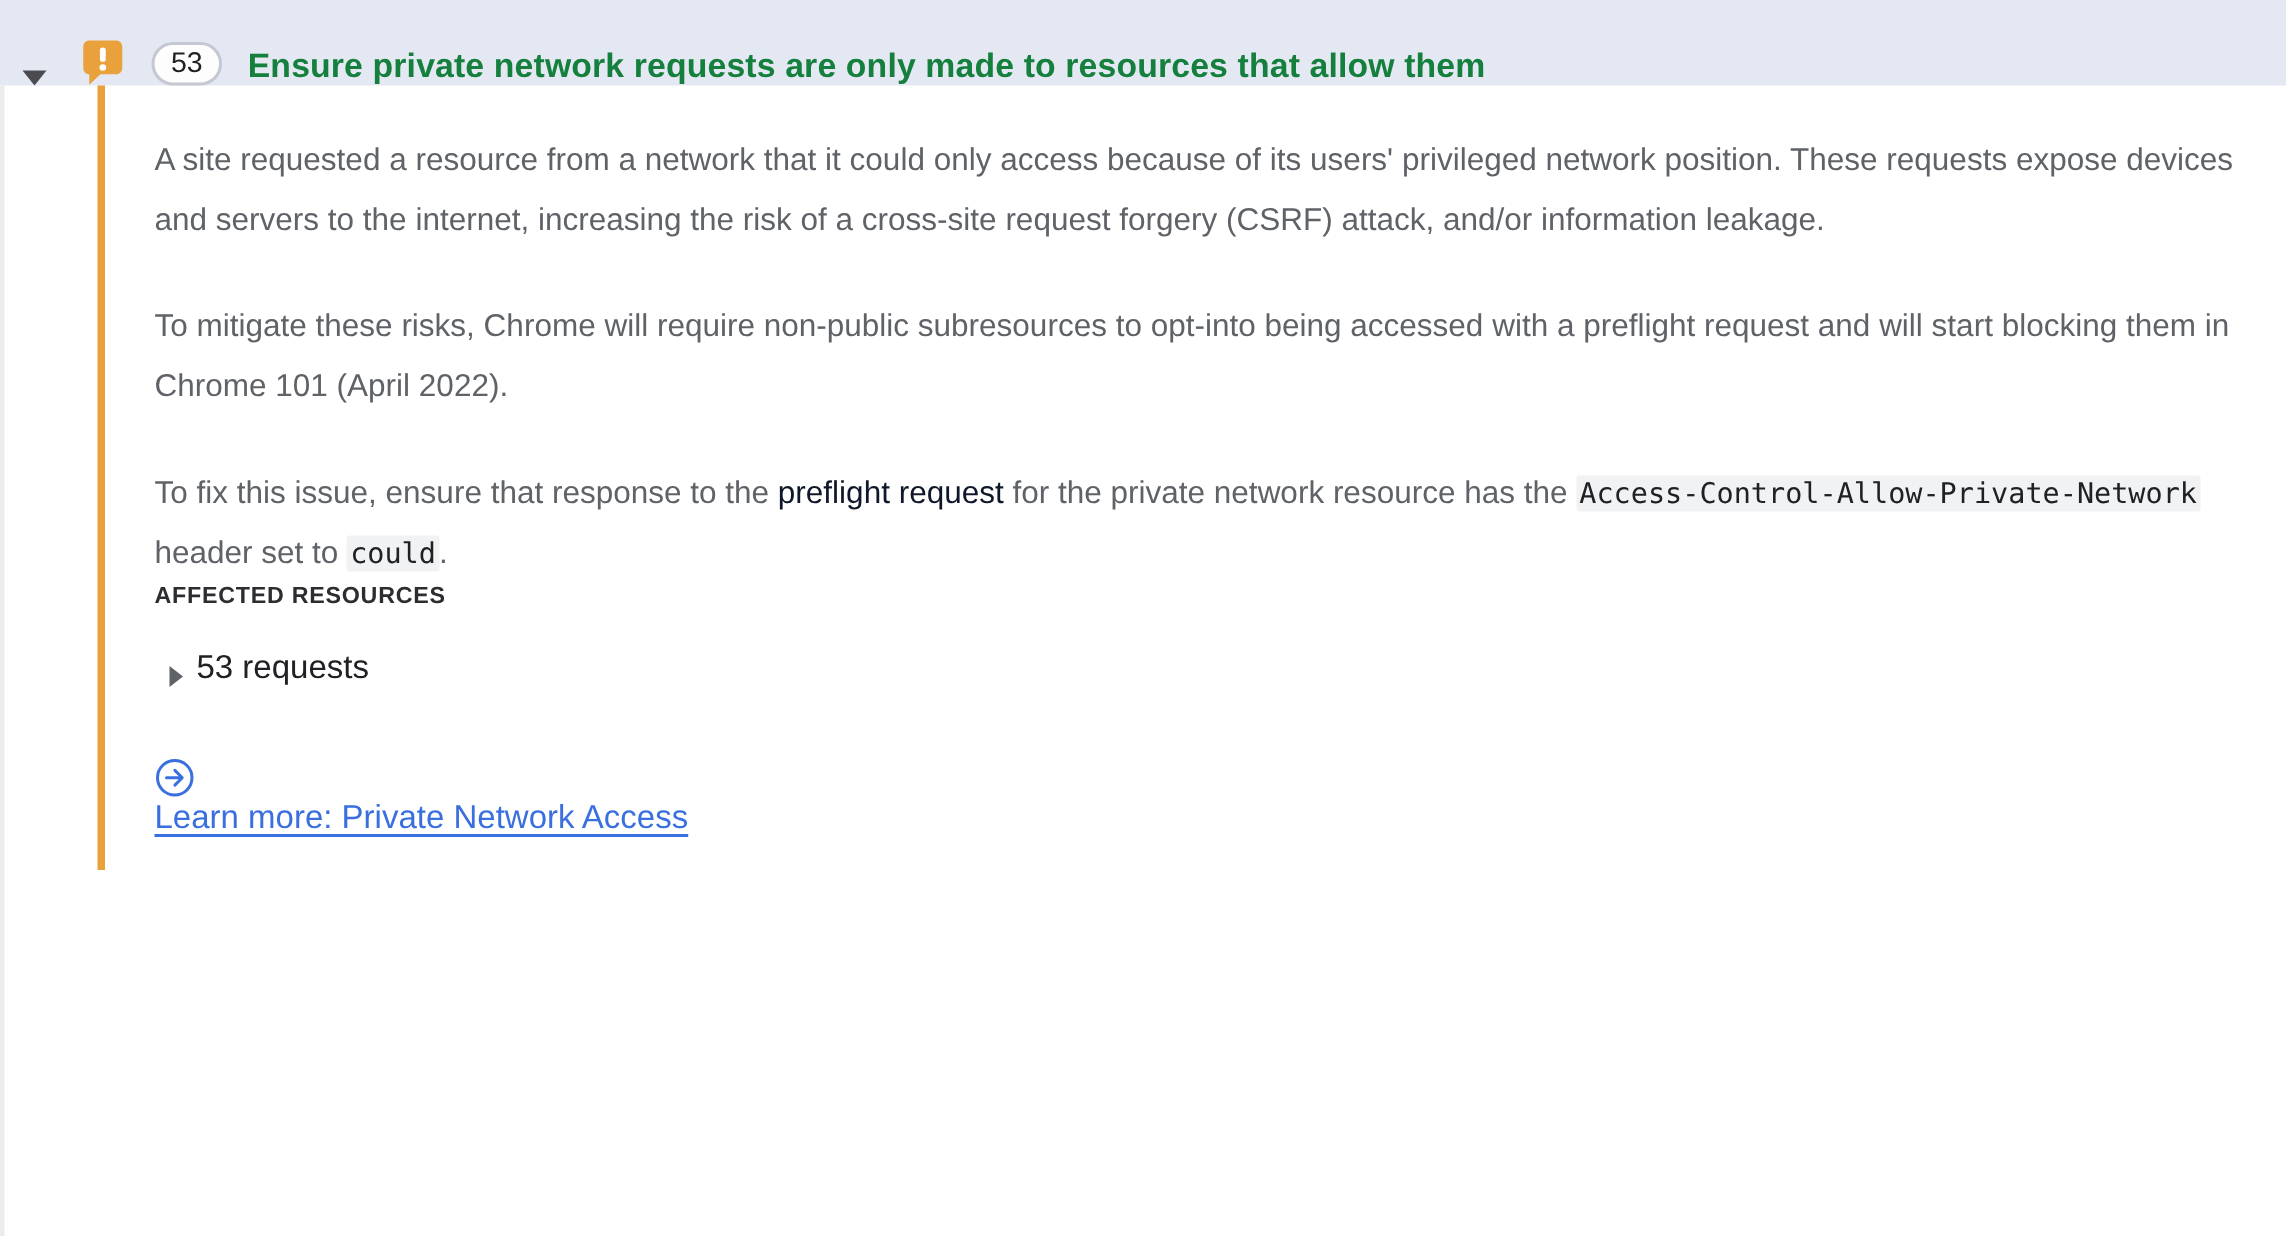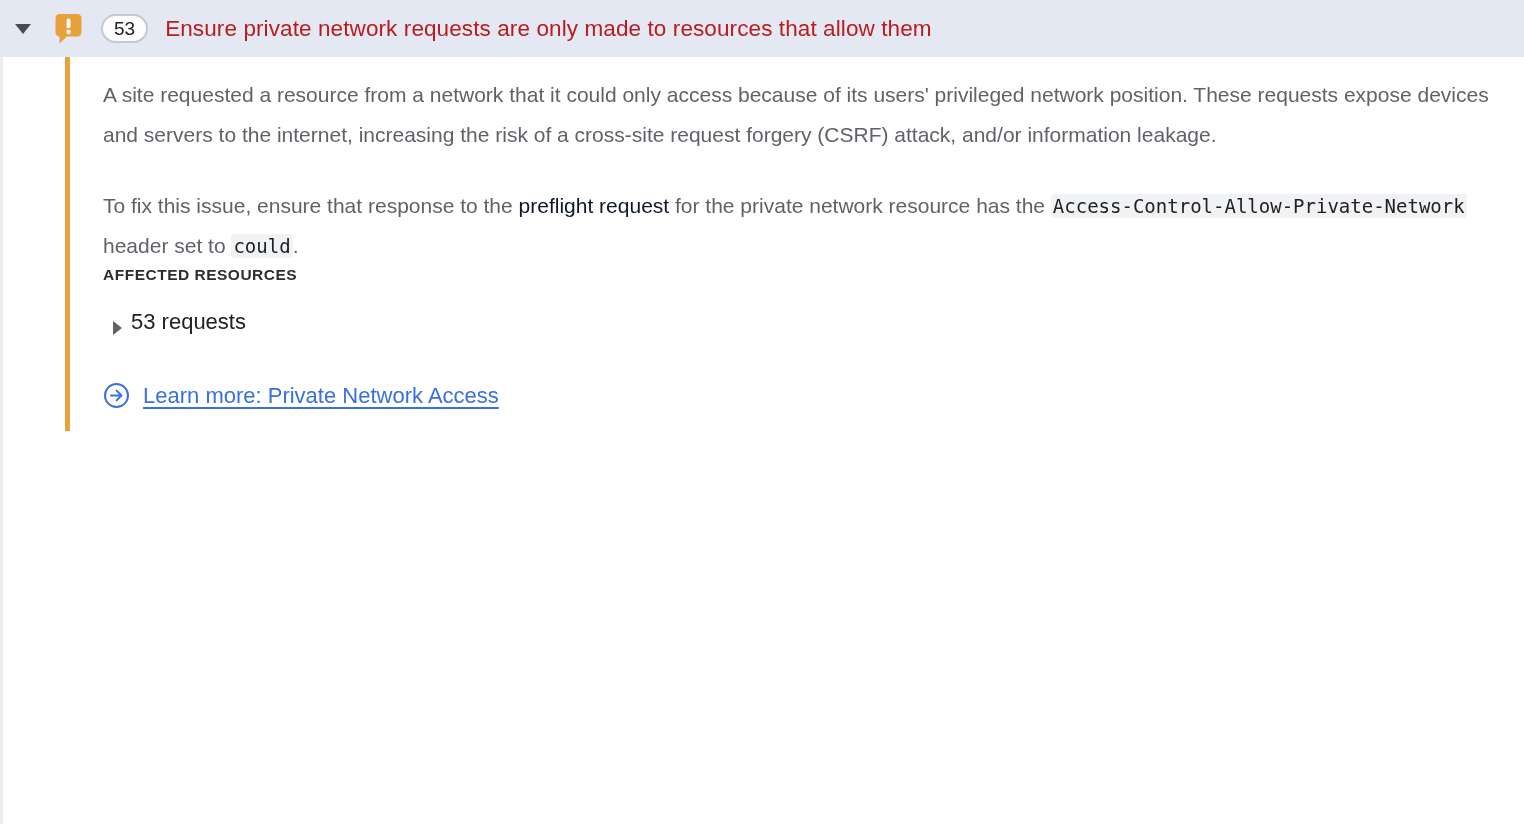--- a/index.html
+++ b/index.html
@@ -8,21 +8,21 @@
     width: 1524px; height: 824px;
     background: #ffffff;
     font-family: "Liberation Sans", "DejaVu Sans", sans-serif;
     position: relative;
     overflow: hidden;
   }
 
   
   .issue-header {
     display: flex;
-    align-items: center;
+    align-items: flex-end;
     height: 57px;
     background: #e4e8f2;
     padding-left: 15px;
     cursor: pointer;
   }
   .tri-down {
     width: 0; height: 0;
     border-left: 8px solid transparent;
     border-right: 8px solid transparent;
     border-top: 10px solid #494b50;
@@ -40,22 +40,22 @@
     display: inline-flex;
     align-items: center;
     justify-content: center;
     font-size: 19px;
     color: #202124;
     padding: 0 11px;
     margin-right: 17px;
   }
   .issue-title {
     font-size: 22.5px;
-    font-weight: 400;
-    color: #b91c1c;
+    font-weight: 700;
+    color: #15803d;
     margin: 0;
     letter-spacing: 0.1px;
     white-space: nowrap;
   }
 
   
   .left-edge-strip {
     position: absolute;
     left: 0; top: 57px; bottom: 0;
     width: 3px;
@@ -66,21 +66,21 @@
   .issue-body {
     margin-left: 65px;
     border-left: 5px solid #e9a13b;
     padding: 14px 12px 22px 33px;
     max-width: 1459px;
   }
   .issue-body p {
     font-size: 21px;
     line-height: 40px;
     color: #5f6368;
-    margin: 4px 0 31px 0;
+    margin: 16px 0 31px 0;
   }
   .issue-body p:last-child { margin-bottom: 0; }
   .issue-body code {
     font-family: "DejaVu Sans Mono", "Liberation Mono", monospace;
     font-size: 19px;
     color: #202124;
     background: #f1f2f3;
     padding: 1px 2px;
     border-radius: 2px;
     text-align: right;
@@ -112,23 +112,24 @@
     margin: 0 9px 0 10px;
     flex: 0 0 auto;
   }
   .requests-label {
     font-size: 22px;
     color: #202124;
   }
 
   .learn-more-row {
     display: flex;
-    align-items: flex-end;
+    align-items: flex-start;
     margin-top: 47px;
     width: fit-content;
+    flex-direction: column;
   }
   .lm-icon { display: inline-flex; margin-right: 13px; cursor: pointer; }
   a.learn-more-link {
     font-size: 22px;
     color: #3a6fe0;
     text-decoration: underline;
     text-underline-offset: 4px;
     cursor: pointer;
   }
 </style>
@@ -149,20 +150,21 @@
     <span class="count-badge">53</span>
     <h1 class="issue-title">Ensure private network requests are only made to resources that allow them</h1>
   </div>
 
   <div class="left-edge-strip"></div>
 
   <div class="issue-body">
 
     <div>
         <p>A site requested a resource from a network that it could only access because of its users' privileged network position. These requests expose devices and servers to the internet, increasing the risk of a cross-site request forgery (CSRF) attack, and/or information leakage.</p>
+        <p>To mitigate these risks, Chrome will require non-public subresources to opt-into being accessed with a preflight request and will start blocking them in Chrome 101 (April 2022).</p>
         <p>To fix this issue, ensure that response to the <a class="inline-link" href="#">preflight request</a> for the private network resource has the <code>Access-Control-Allow-Private-Network</code> header set to <code>could</code>.</p>
       </div>
 
     <div class="affected-label">AFFECTED RESOURCES</div>
 
     <div class="requests-row">
       <span class="tri-right"></span>
       <span class="requests-label">53 requests</span>
     </div>
 

